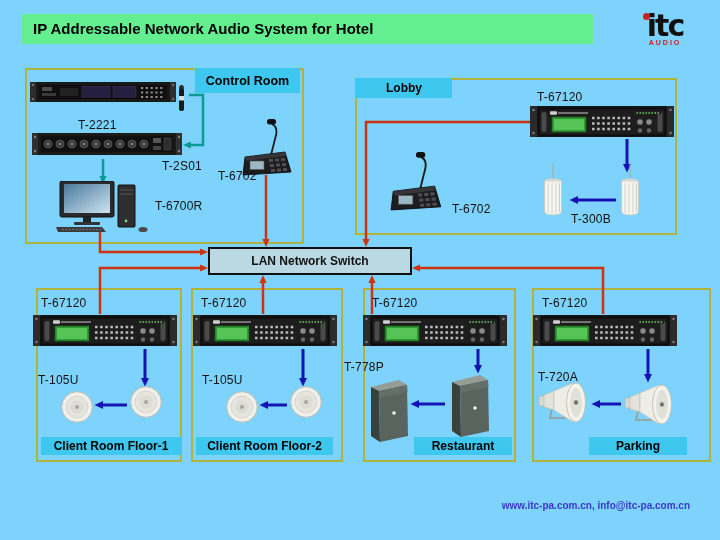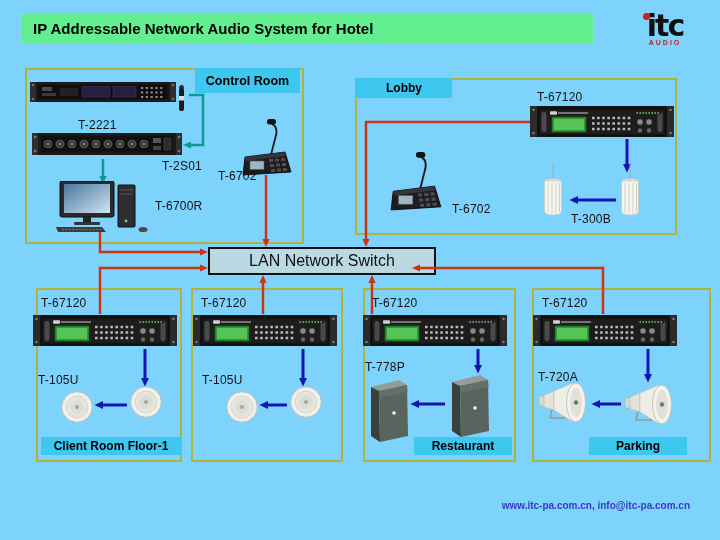--- a/index.html
+++ b/index.html
@@ -8,23 +8,23 @@
   .titlebar{position:absolute;left:22px;top:14px;width:560px;height:30px;background:#63ee90;
         font-size:15px;font-weight:bold;line-height:30px;padding-left:11px;color:#000;}
   .logo{position:absolute;left:634px;top:10px;width:62px;height:46px;text-align:center;}
   .logo-text{position:relative;font-family:"DejaVu Sans",sans-serif;font-size:30px;font-weight:800;
         letter-spacing:-2px;color:#101010;line-height:32px;}
   .logo-dot{position:absolute;left:9px;top:3px;width:7px;height:7px;border-radius:50%;background:#cc2020;}
   .logo-sub{font-size:7px;font-weight:bold;letter-spacing:2px;color:#cc2020;margin-top:-3px;}
   .sec{position:absolute;border:2px solid #b2b23e;background:transparent;z-index:1;}
   .cyan{position:absolute;background:#3ec7ef;color:#000;font-weight:bold;font-size:12px;
         display:flex;align-items:center;justify-content:center;z-index:2;white-space:nowrap;}
-  .switchbox{position:absolute;left:208px;top:247px;width:228px;height:28px;background:#bad9e2;
+  .switchbox{position:absolute;left:208px;top:247px;width:204px;height:28px;background:#bad9e2;
         border:2px solid #101010;box-sizing:border-box;display:flex;align-items:center;justify-content:center;
-        font-size:16px;font-weight:normal;z-index:4;}
+        font-size:12px;font-weight:bold;z-index:4;}
   .lines{position:absolute;left:0;top:0;z-index:5;pointer-events:none;}
   .dev{position:absolute;z-index:6;}
   .devlabel{position:absolute;z-index:7;font-size:12px;color:#111;white-space:nowrap;letter-spacing:.2px;}
   .footer{position:absolute;top:500px;right:30px;font-size:10px;font-weight:bold;color:#3939c6;}
 </style>
 </head>
 <body>
 
 <div class="page">
 
@@ -38,20 +38,21 @@
   <div class="sec" style="left:25px;top:68px;width:275px;height:172px;"></div>
   <div class="sec" style="left:355px;top:78px;width:318px;height:153px;"></div>
   <div class="sec" style="left:36px;top:288px;width:142px;height:170px;"></div>
   <div class="sec" style="left:191px;top:288px;width:148px;height:170px;"></div>
   <div class="sec" style="left:363px;top:288px;width:149px;height:170px;"></div>
   <div class="sec" style="left:532px;top:288px;width:175px;height:170px;"></div>
 
   <div class="cyan" style="left:356px;top:78px;width:96px;height:20px;">Lobby</div>
   <div class="cyan" style="left:195px;top:68px;width:105px;height:25px;font-size:12.5px;">Control Room</div>
   <div class="cyan" style="left:41px;top:437px;width:140px;height:18px;">Client Room Floor-1</div>
+  <div class="cyan" style="left:196px;top:437px;width:137px;height:18px;">Client Room Floor-2</div>
   <div class="cyan" style="left:589px;top:437px;width:98px;height:18px;">Parking</div>
   <div class="cyan" style="left:414px;top:437px;width:98px;height:18px;">Restaurant</div>
 
   <div class="switchbox">LAN Network Switch</div>
 
   <svg class="lines" width="720" height="540">
     <defs>
       <marker id="ar" markerUnits="userSpaceOnUse" markerWidth="10" markerHeight="9" refX="0" refY="0" orient="auto" viewBox="-1 -4.5 10 9">
         <path d="M0,-3.6 L8,0 L0,3.6 Z" fill="#cc3311"></path>
       </marker>
@@ -315,18 +316,18 @@
   <span class="devlabel" style="left:155px;top:199px;">T-6700R</span>
   <span class="devlabel" style="left:218px;top:169px;">T-6702</span>
   <span class="devlabel" style="left:537px;top:90px;">T-67120</span>
   <span class="devlabel" style="left:452px;top:202px;">T-6702</span>
   <span class="devlabel" style="left:571px;top:212px;">T-300B</span>
   <span class="devlabel" style="left:41px;top:296px;">T-67120</span>
   <span class="devlabel" style="left:38px;top:373px;">T-105U</span>
   <span class="devlabel" style="left:201px;top:296px;">T-67120</span>
   <span class="devlabel" style="left:202px;top:373px;">T-105U</span>
   <span class="devlabel" style="left:372px;top:296px;">T-67120</span>
-  <span class="devlabel" style="left:365px;top:360px;">T-778P</span>
+  <span class="devlabel" style="left:344px;top:360px;">T-778P</span>
   <span class="devlabel" style="left:542px;top:296px;">T-67120</span>
   <span class="devlabel" style="left:538px;top:370px;">T-720A</span>
 
   <div class="footer">www.itc-pa.com.cn, info@itc-pa.com.cn</div>
 </div>
 
 </body></html>

